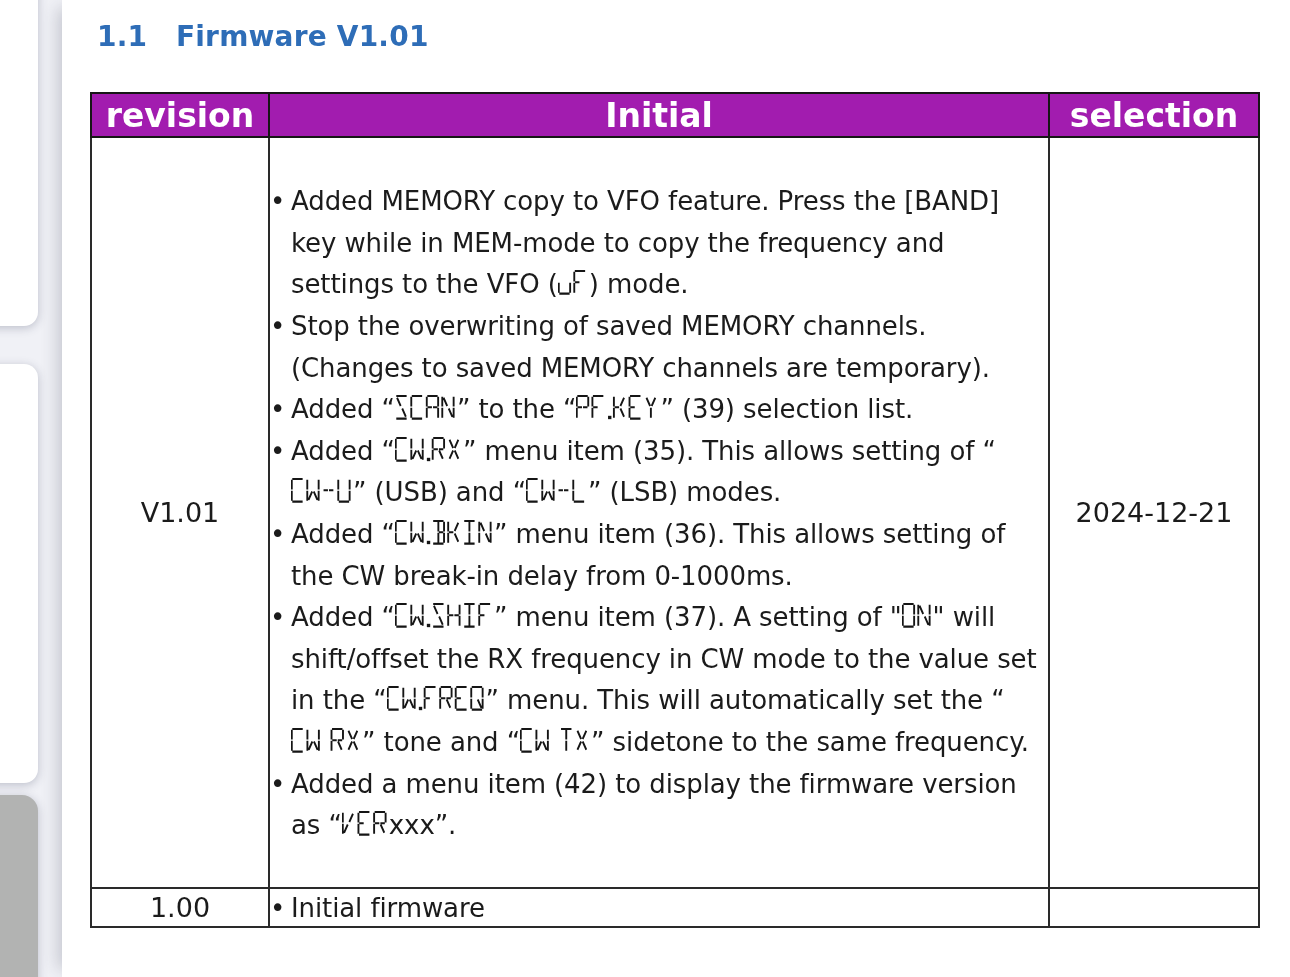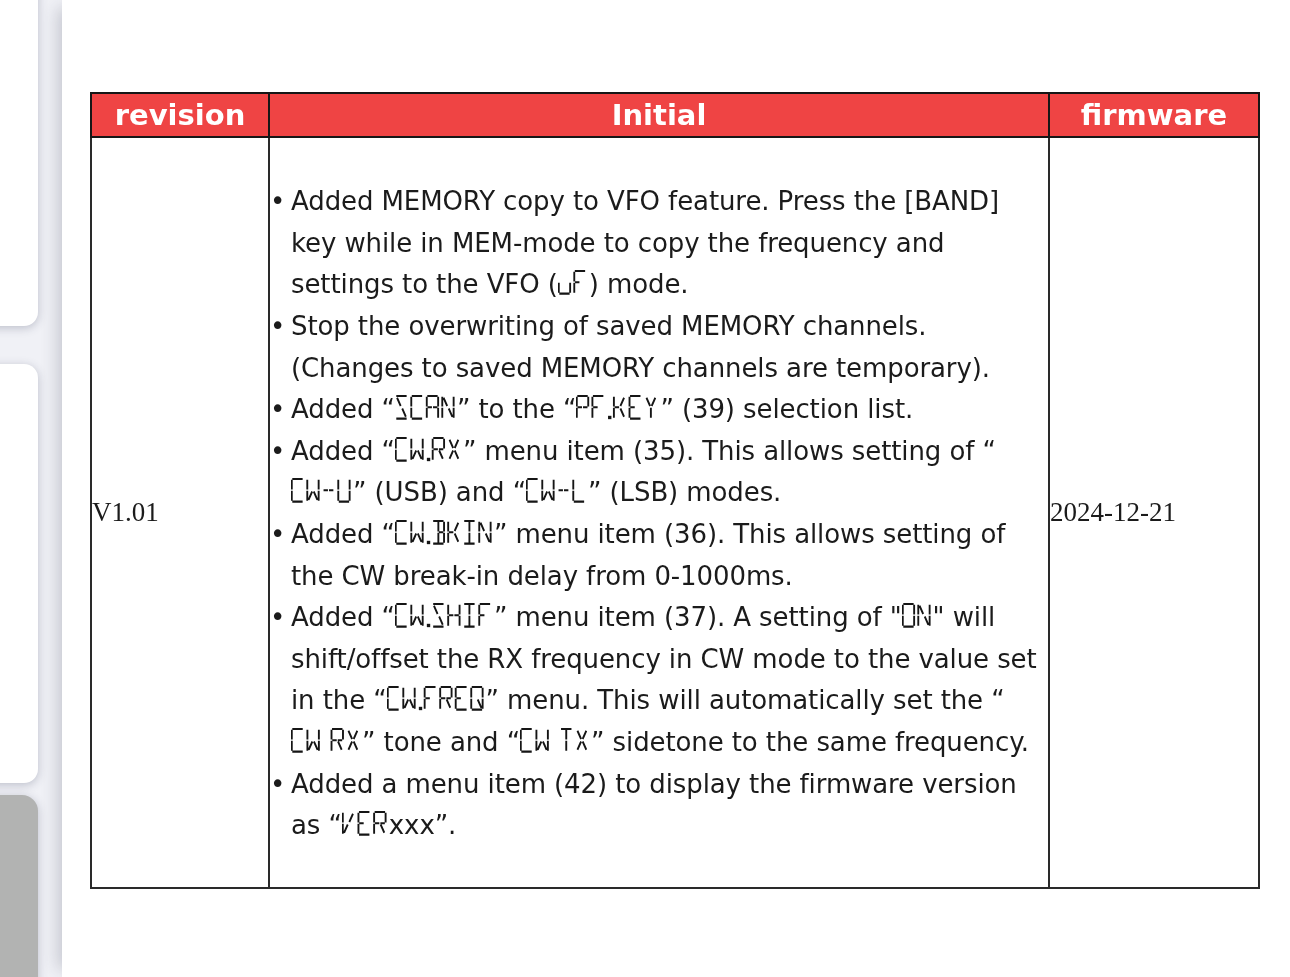--- a/index.html
+++ b/index.html
@@ -13,25 +13,25 @@
   .thumb.t3{top:795px;height:260px;border-radius:16px;}
   
   .page{position:absolute;left:62px;top:0;width:1228px;height:977px;background:#fff;
     box-shadow:-12px 0 16px -8px rgba(40,45,70,.22);}
   .heading{position:absolute;left:35px;top:20px;font-size:28px;font-weight:bold;letter-spacing:.2px;}
   .heading .num{display:inline-block;width:79px;}
   
   table.fw{position:absolute;left:28px;top:92px;width:1168px;border-collapse:collapse;
     table-layout:fixed;color:#1b1b1b;}
   table.fw col.c-rev{width:178px;} table.fw col.c-chg{width:780px;} table.fw col.c-rel{width:210px;}
-  table.fw th{background:#ef4444;color:#fff;font-size:29px;font-weight:bold;height:42px;
+  table.fw th{background:#a21caf;color:#fff;font-size:33px;font-weight:bold;height:42px;
     border:2px solid #161616;border-left:2px solid #8f8f8f;padding:0;}
   table.fw th:first-child{border-left:2px solid #161616;}
   table.fw td{border:2px solid #2a2a2a;padding:0;font-size:27px;vertical-align:middle;}
-  td.rev,td.rel{text-align:left;font-family:Liberation Serif, serif;}
+  td.rev,td.rel{text-align:center;}
   td.chg{vertical-align:top;padding:1px 14px 0 12px;margin-left:36px;}
   tr.r-main{height:751px;} tr.r-old{height:39px;}
   ul.changes{list-style:none;margin:3px 0 0 0;padding:0;}
   ul.changes li{position:relative;padding-left:21px;line-height:41.6px;font-size:26px;
     letter-spacing:-0.1px;}
   ul.changes li::before{content:"\2022";position:absolute;left:0;top:0;}
   tr.r-old ul.changes{margin:0;} tr.r-old ul.changes li{line-height:36px;}
   
   svg.seg{vertical-align:-3px;}
   svg.seg path{stroke:#151515;stroke-width:1.45;fill:none;stroke-linecap:butt;}
@@ -40,32 +40,35 @@
 </head>
 <body>
 
 <div class="thumb-strip" style="background: rgb(240, 241, 246);">
   <div class="thumb t1" style="background: rgb(255, 255, 255);"></div>
   <div class="thumb t2" style="background: rgb(255, 255, 255);"></div>
   <div class="thumb t3" style="background: rgb(178, 179, 178);"></div>
 </div>
 
 <div class="page">
+  <div class="heading" style="color: rgb(46, 109, 183);">
+    <span class="num">1.1</span><span>Firmware V1.01</span>
+  </div>
 
   <table class="fw">
     <colgroup>
         <col class="c-rev">
         <col class="c-chg">
         <col class="c-rel">
       </colgroup>
     <thead>
       <tr>
         <th>revision</th>
         <th>Initial</th>
-        <th>firmware</th>
+        <th>selection</th>
       </tr>
     </thead>
     <tbody id="fw-body">
         <tr class="r-main">
           <td class="rev">V1.01</td>
           <td class="chg">
             <ul class="changes">
               <li>Added MEMORY copy to VFO feature. Press the [BAND] key while in MEM-mode to copy the frequency and settings to the VFO (<svg class="seg" viewBox="0 0 24 17" preserveAspectRatio="none" width="31" height="26">
                   <path d="M 9.4 8.4 L 9.4 14.8 M 1 15.4 L 9 15.4 M 0.6 8.4 L 0.6 14.8 M 13 0.6 L 21 0.6 M 12.6 8.4 L 12.6 14.8 M 12.6 1.2 L 12.6 7.6 M 13.2 8 L 16.6 8 "></path>
                 </svg>) mode.</li>
@@ -101,15 +104,24 @@
                 </svg>” tone and “<svg class="seg" viewBox="0 0 54.5 17" preserveAspectRatio="none" width="71" height="26">
                   <path d="M 1 0.6 L 9 0.6 M 1 15.4 L 9 15.4 M 0.6 8.4 L 0.6 14.8 M 0.6 1.2 L 0.6 7.6 M 21.4 1.2 L 21.4 7.6 M 21.4 8.4 L 21.4 14.8 M 12.6 8.4 L 12.6 14.8 M 12.6 1.2 L 12.6 7.6 M 16.4 8.8 L 13.6 14.2 M 17.6 8.8 L 20.4 14.2 M 31.5 0.6 L 39.5 0.6 M 35.5 1.2 L 35.5 7.6 M 35.5 8.4 L 35.5 14.8 M 44.1 1.8 L 46.9 7.2 M 50.9 1.8 L 48.1 7.2 M 46.9 8.8 L 44.1 14.2 M 48.1 8.8 L 50.9 14.2 "></path>
                 </svg>” sidetone to the same frequency.</li>
               <li>Added a menu item (42) to display the firmware version as “<svg class="seg" viewBox="0 0 36 17" preserveAspectRatio="none" width="47" height="26">
                   <path d="M 0.6 8.4 L 0.6 14.8 M 0.6 1.2 L 0.6 7.6 M 8.4 1.8 L 5.6 7.2 M 4.4 8.8 L 1.6 14.2 M 13 0.6 L 21 0.6 M 13 15.4 L 21 15.4 M 12.6 8.4 L 12.6 14.8 M 12.6 1.2 L 12.6 7.6 M 13.2 8 L 16.6 8 M 25 0.6 L 33 0.6 M 33.4 1.2 L 33.4 7.6 M 24.6 8.4 L 24.6 14.8 M 24.6 1.2 L 24.6 7.6 M 25.2 8 L 28.6 8 M 29.4 8 L 32.8 8 M 29.6 8.8 L 32.4 14.2 "></path>
                 </svg>xxx”.</li>
             </ul>
           </td>
           <td class="rel">2024-12-21</td>
         </tr>
+        <tr class="r-old">
+          <td class="rev">1.00</td>
+          <td class="chg">
+            <ul class="changes">
+              <li>Initial firmware</li>
+            </ul>
+          </td>
+          <td class="rel"></td>
+        </tr>
       </tbody>
   </table>
 </div>
 
 </body></html>

